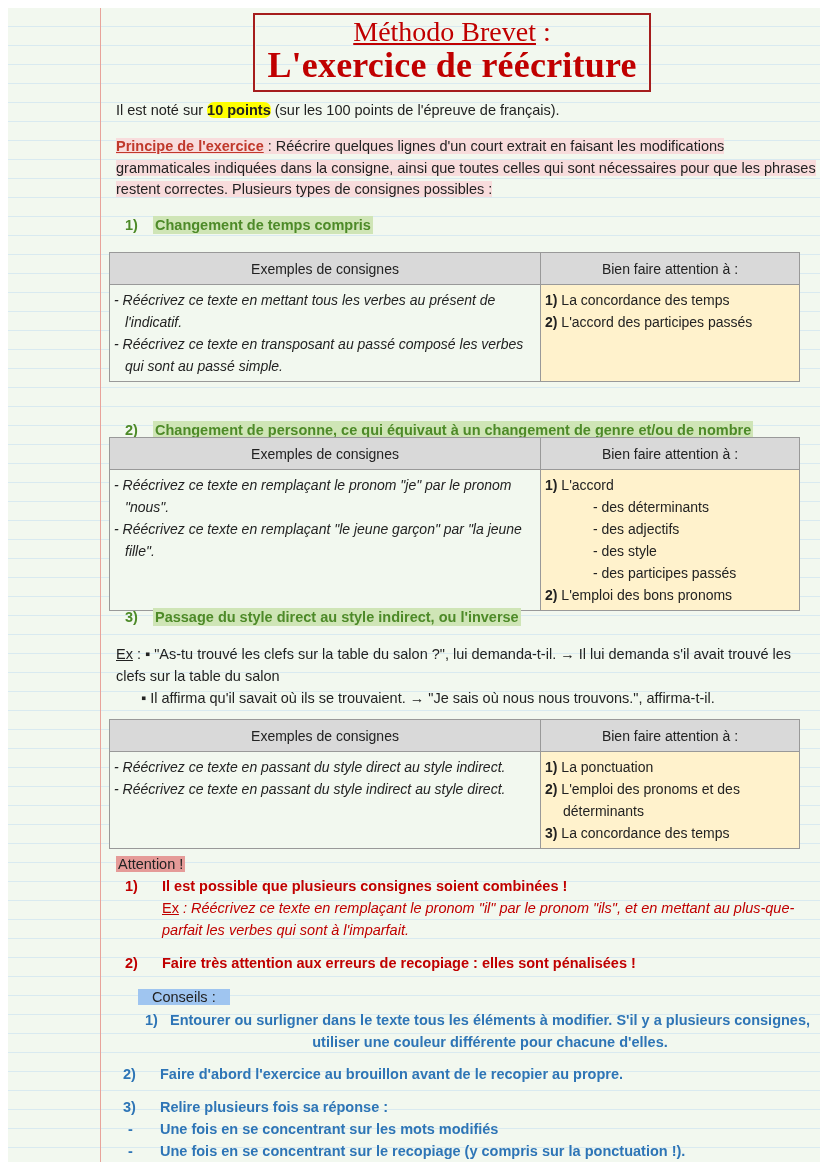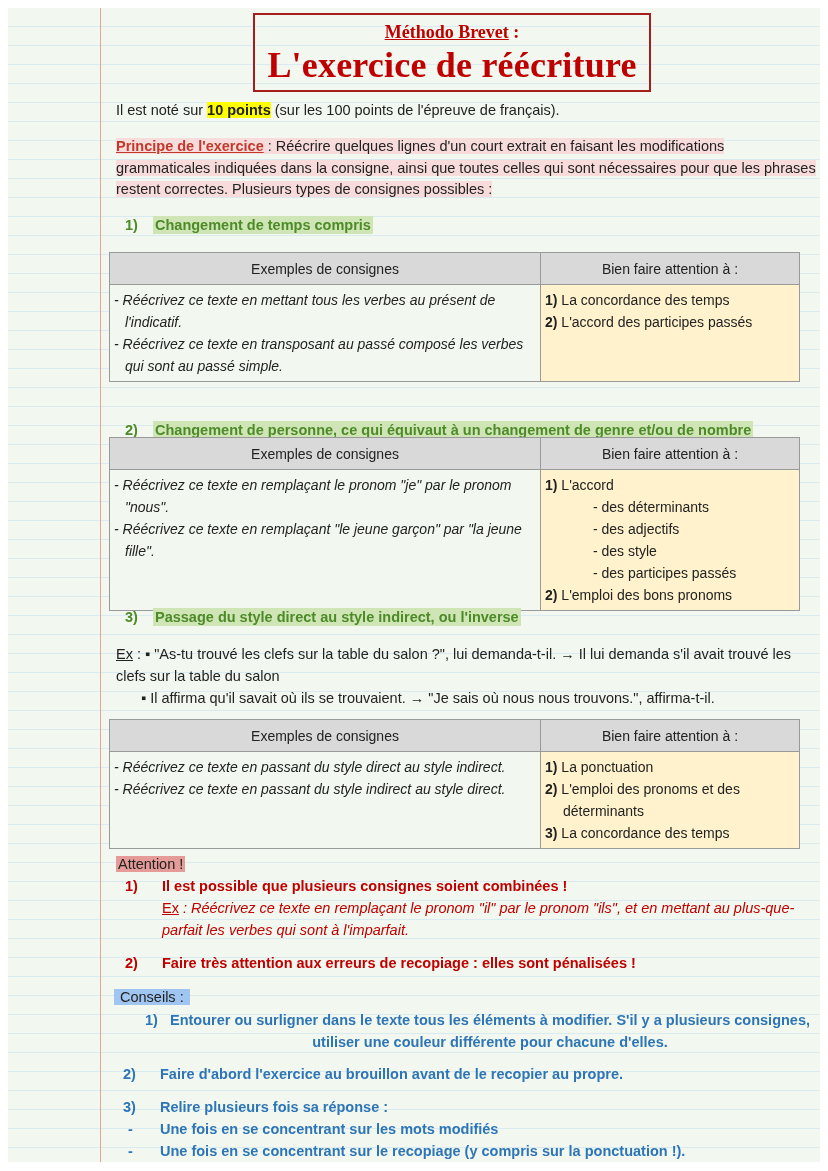--- a/index.html
+++ b/index.html
@@ -10,27 +10,27 @@
     background-image: repeating-linear-gradient(to bottom, transparent 0px, transparent 18px, #d9eaf0 18px, #d9eaf0 19px);
   }
   .margin-line { position: absolute; left: 92px; top: 0; width: 1px; height: 100%; background: #e8a39a; }
   .content { position: absolute; left: 100px; top: 0; width: 705px; color: #222; font-size: 14.5px; }
 
   .title-box {
     position: absolute; left: 145px; top: 5px; width: 394px; height: 75px;
     border: 2px solid #a51d1d; text-align: center; font-family: "Liberation Serif", serif; color: #c00000;
     box-shadow: inset 0 0 0 1px #f2f8ef;
   }
-  .title-line1 { font-size: 18px; margin-top: 4px; line-height: 26px; font-weight: bold; }
+  .title-line1 { font-size: 28px; margin-top: 4px; line-height: 26px; }
   .title-line1 .u { text-decoration: underline; }
   .title-line2 { font-size: 36px; font-weight: bold; line-height: 40px; letter-spacing: 0.2px; }
 
   .abs { position: absolute; left: 8px; }
   .line { line-height: 21.5px; }
-  .hl-yellow { background: #ffff00; font-weight: bold; }
+  .hl-yellow { background: #ffff00; font-weight: bold; border-radius: 7px; }
   .principe-block { background: #f8dcdc; display: inline; line-height: 21.5px; }
   .principe-label { color: #c0392b; font-weight: bold; text-decoration: underline; }
   .section-head { color: #4d8a28; font-weight: bold; }
   .section-head .num { display: inline-block; width: 37px; color: #4d8a28; }
   .section-head .lbl { background: #cfe5b6; padding: 1px 2px; }
 
   table.cons { position: absolute; left: 1px; border-collapse: collapse; font-size: 14px; }
   table.cons th { background: #d9d9d9; font-weight: normal; border: 1px solid #999; height: 29px; }
   table.cons td { border: 1px solid #999; vertical-align: top; padding: 4px 4px 4px 4px; line-height: 22px; }
   table.cons td.left { width: 422px; font-style: italic; background: #f2f8ef; }
@@ -40,21 +40,21 @@
   .sub-item { padding-left: 48px; }
   .hang { padding-left: 18px; text-indent: -18px; }
 
   .ex-line { line-height: 22px; }
   .ex-label { text-decoration: underline; }
 
   .attention-head { background: #e59b98; padding: 0 2px; }
   .red { color: #c00000; }
   .red-bold { color: #c00000; font-weight: bold; }
   .item-num { display: inline-block; width: 37px; }
-  .conseils-head { background: #9fc5f0; padding: 0 6px; }
+  .conseils-head { background: #9fc5f0; padding: 0 14px; margin-left: 24px; }
   .blue-bold { color: #2e75b6; font-weight: bold; }
 </style>
 </head>
 <body>
 
 <div class="page">
   <div class="margin-line"></div>
 
   <div class="content">
 

